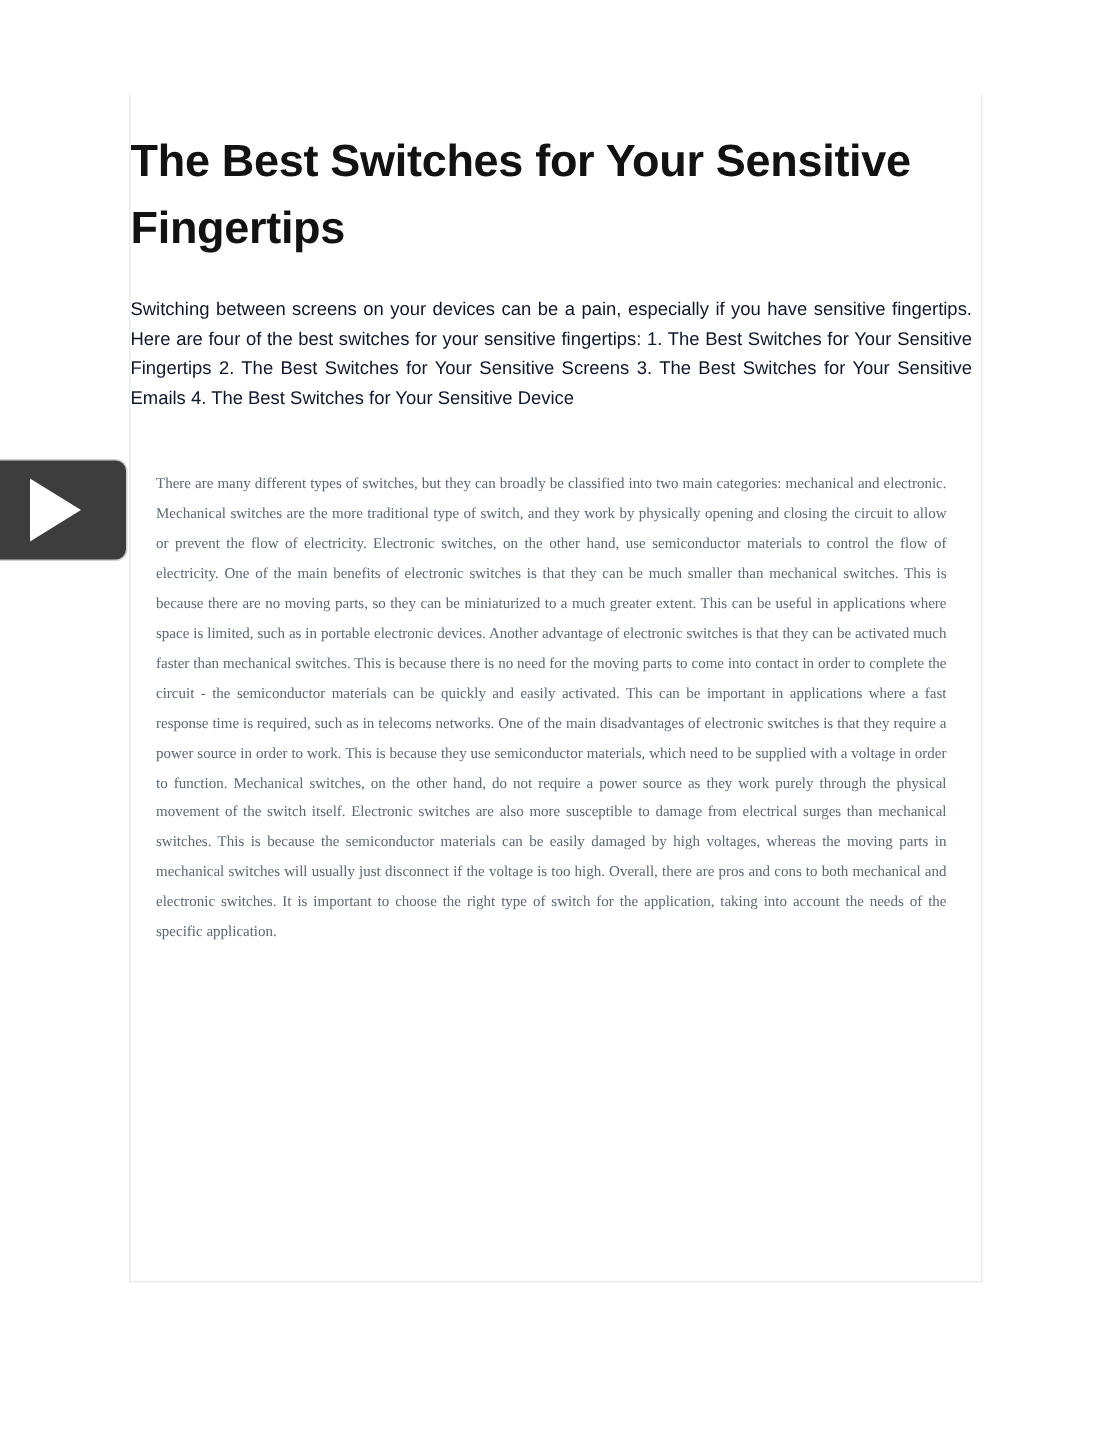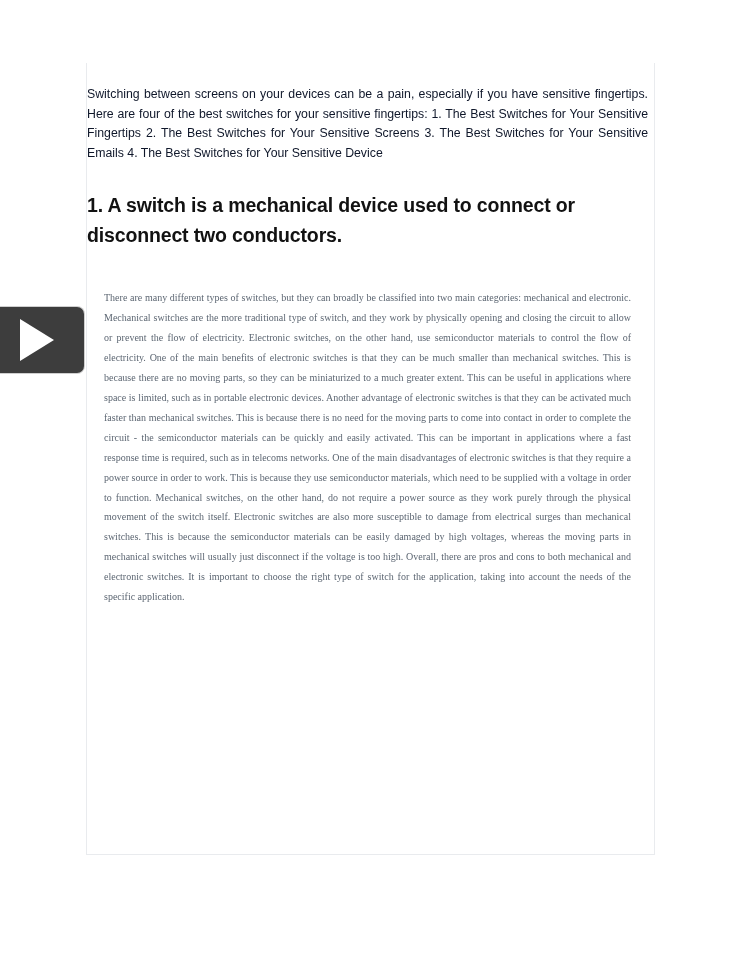--- a/index.html
+++ b/index.html
@@ -119,26 +119,24 @@
 </style>
 </head>
 <body>
 
 <div class="page">
 
   <div class="content-frame"></div>
 
   <div class="doc-body">
 
+    <h1 class="doc-title">The Best Switches for Your Sensitive Fingertips</h1>
 
     <p class="intro-para">Switching between screens on your devices can be a pain, especially if you have sensitive fingertips. Here are four of the best switches for your sensitive fingertips: 1. The Best Switches for Your Sensitive Fingertips 2. The Best Switches for Your Sensitive Screens 3. The Best Switches for Your Sensitive Emails 4. The Best Switches for Your Sensitive Device</p>
 
-    <div class="section-head-wrap">
-      <h2 class="section-head">1. A switch is a mechanical device used to connect or disconnect two conductors.</h2>
-    </div>
 
     <p class="body-para">There are many different types of switches, but they can broadly be classified into two main categories: mechanical and electronic. Mechanical switches are the more traditional type of switch, and they work by physically opening and closing the circuit to allow or prevent the flow of electricity. Electronic switches, on the other hand, use semiconductor materials to control the flow of electricity. One of the main benefits of electronic switches is that they can be much smaller than mechanical switches. This is because there are no moving parts, so they can be miniaturized to a much greater extent. This can be useful in applications where space is limited, such as in portable electronic devices. Another advantage of electronic switches is that they can be activated much faster than mechanical switches. This is because there is no need for the moving parts to come into contact in order to complete the circuit - the semiconductor materials can be quickly and easily activated. This can be important in applications where a fast response time is required, such as in telecoms networks. One of the main disadvantages of electronic switches is that they require a power source in order to work. This is because they use semiconductor materials, which need to be supplied with a voltage in order to function. Mechanical switches, on the other hand, do not require a power source as they work purely through the physical movement of the switch itself. Electronic switches are also more susceptible to damage from electrical surges than mechanical switches. This is because the semiconductor materials can be easily damaged by high voltages, whereas the moving parts in mechanical switches will usually just disconnect if the voltage is too high. Overall, there are pros and cons to both mechanical and electronic switches. It is important to choose the right type of switch for the application, taking into account the needs of the specific application.</p>
 
   </div>
 
   <div class="video-overlay">
     <span class="play-triangle"></span>
   </div>
 
 </div>

